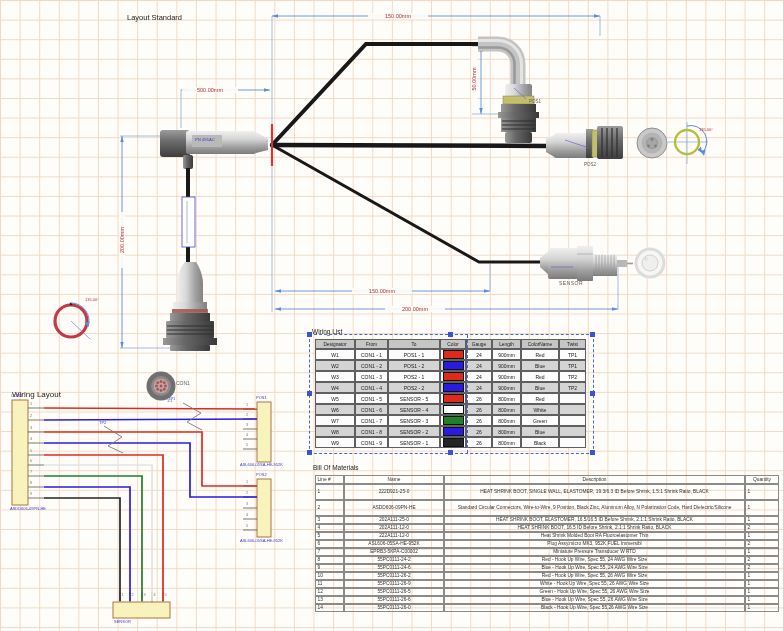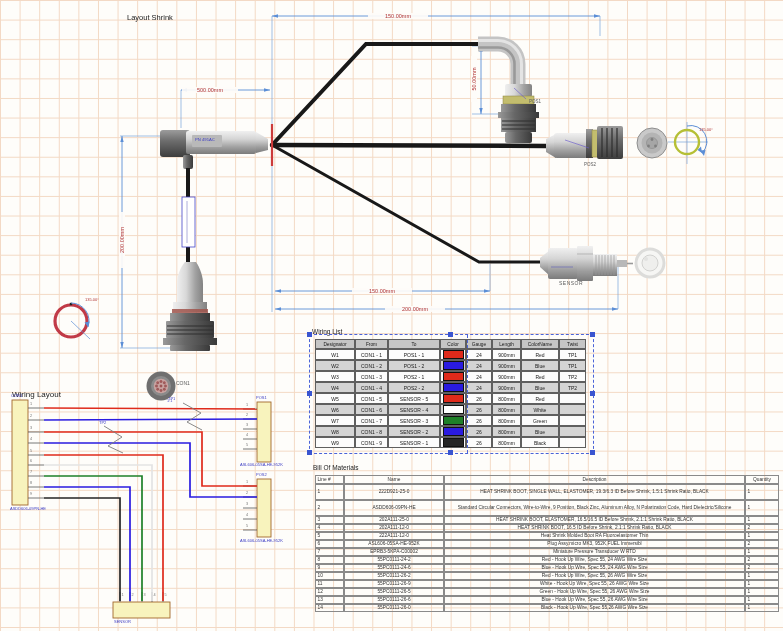--- a/index.html
+++ b/index.html
@@ -291,21 +291,21 @@
       <path d="M44,487 L130,487 L130,601" stroke="#2a1be0"></path>
       <path d="M44,498 L120,498 L120,601" stroke="#252525"></path>
     </g>
 
     <g fill="none" stroke="#7d7d7d" stroke-width="0.9">
       <path d="M183,403 L201,413 L187,422 L202,430"></path>
       <path d="M104,426 L122,437 L108,446 L123,453"></path>
     </g>
   </svg>
 
-  <div class="abs ttl" style="left:127px; top:13px;">Layout Shrink</div>
+  <div class="abs ttl" style="left:127px; top:13px;">Layout Standard</div>
   <div class="abs ttl" style="left:12px; top:390px; font-size:8px;">Wiring Layout</div>
   <div class="abs ttl" style="left:312px; top:328px; font-size:6.5px;">Wiring List</div>
   <div class="abs ttl" style="left:313px; top:464px; font-size:6.5px;">Bill Of Materials</div>
 
   <div class="abs dim" style="left:368px; top:12.5px; width:58px;">150.00mm</div>
   <div class="abs dim" style="left:182px; top:86.5px; width:54px;">500.00mm</div>
   <div class="abs dim dimv" style="left:451px; top:76px; width:44px;">50.00mm</div>
   <div class="abs dim" style="left:352px; top:287.5px; width:58px;">150.00mm</div>
   <div class="abs dim" style="left:385px; top:305.5px; width:58px;">200.00mm</div>
   <div class="abs dim dimv" style="left:94px; top:237px; width:54px;">200.00mm</div>

